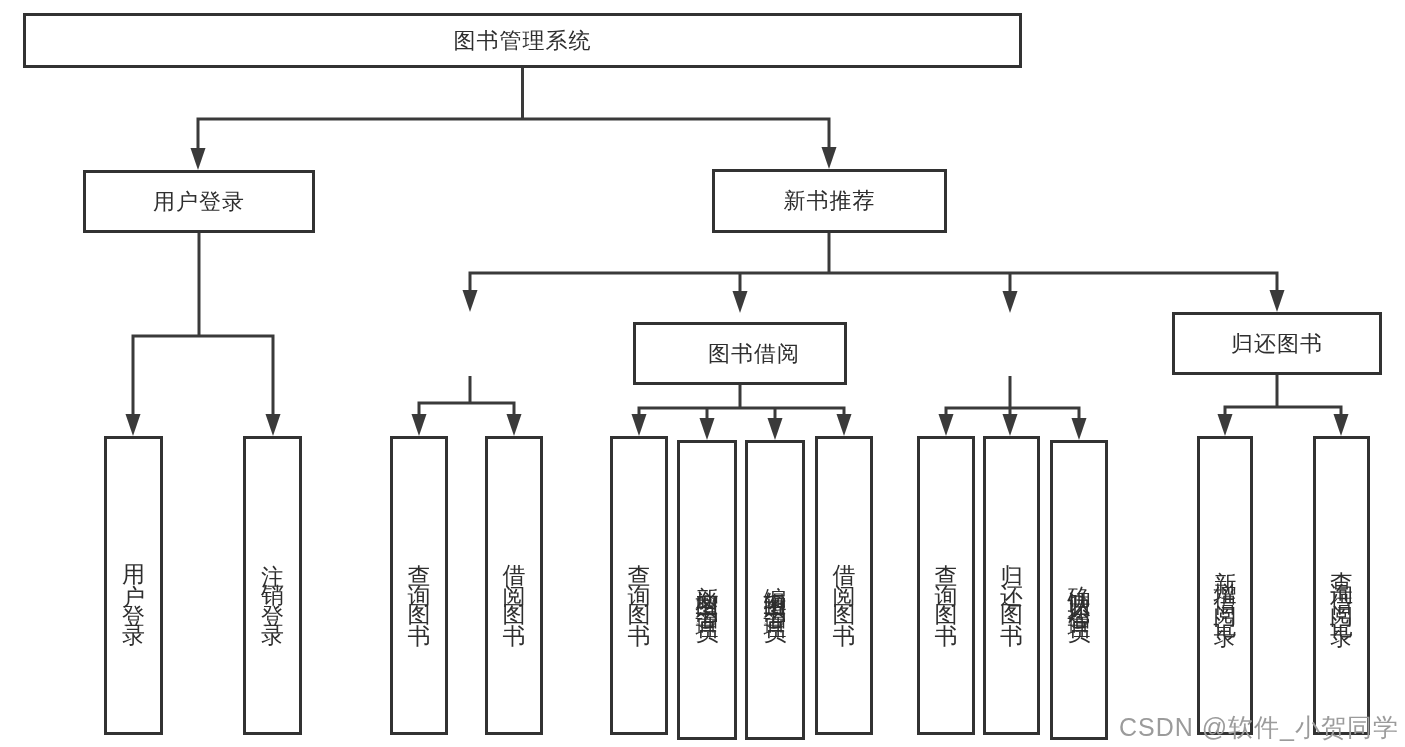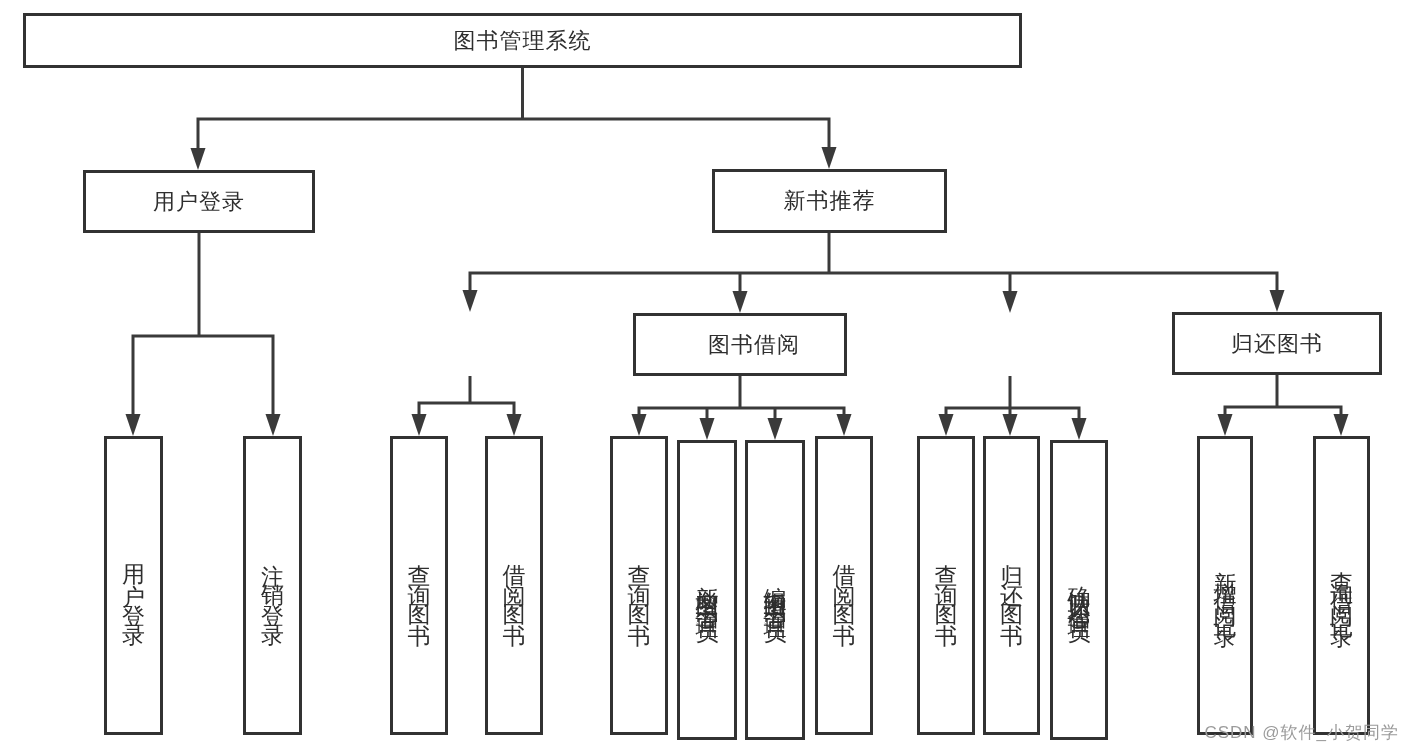--- a/index.html
+++ b/index.html
@@ -32,21 +32,21 @@
   .ls20 span{letter-spacing:20px;}
   .ls10 span{letter-spacing:11px;}
   .ls5 span{letter-spacing:5px;}
   #wires{position:absolute;left:0;top:0;z-index:1;}
   #wires path{fill:none;stroke:#3a3a3a;stroke-width:3;}
   #wires polygon{fill:#3a3a3a;stroke:none;}
   .watermark{
     position:absolute;
     right:6px;
     bottom:3px;
-    font-size:17px;
+    font-size:25px;
     color:#9b9b9b;
     z-index:3;
     letter-spacing:1px;
   }
 </style>
 </head>
 <body>
 
 <div id="canvas">
 
@@ -115,21 +115,21 @@
     <span>图书管理系统</span>
   </div>
 
   <div class="node h-node" style="left:83px;top:170px;width:232px;height:63px;">
     <span>用户登录</span>
   </div>
   <div class="node h-node" style="left:712px;top:169px;width:235px;height:64px;">
     <span>新书推荐</span>
   </div>
 
-  <div class="node h-node" style="left:633px;top:313px;width:214px;height:63px;padding-left:28px;">
+  <div class="node h-node" style="left:633px;top:322px;width:214px;height:63px;padding-left:28px;">
     <span>图书借阅</span>
   </div>
   <div class="node h-node" style="left:1172px;top:312px;width:210px;height:63px;">
     <span>归还图书</span>
   </div>
 
   <div class="node v-node ls20" style="left:104px;top:436px;width:59px;height:299px;">
     <span>用户登录</span>
   </div>
   <div class="node v-node ls20" style="left:243px;top:436px;width:59px;height:299px;">

